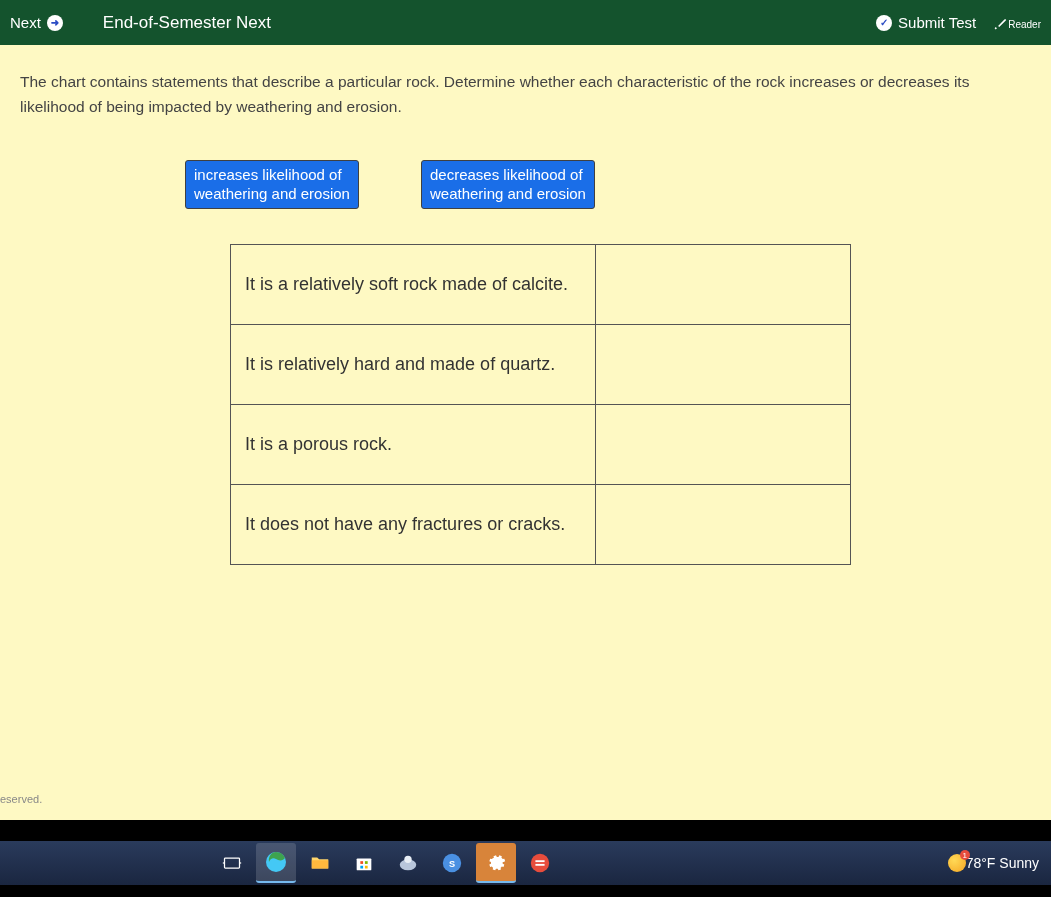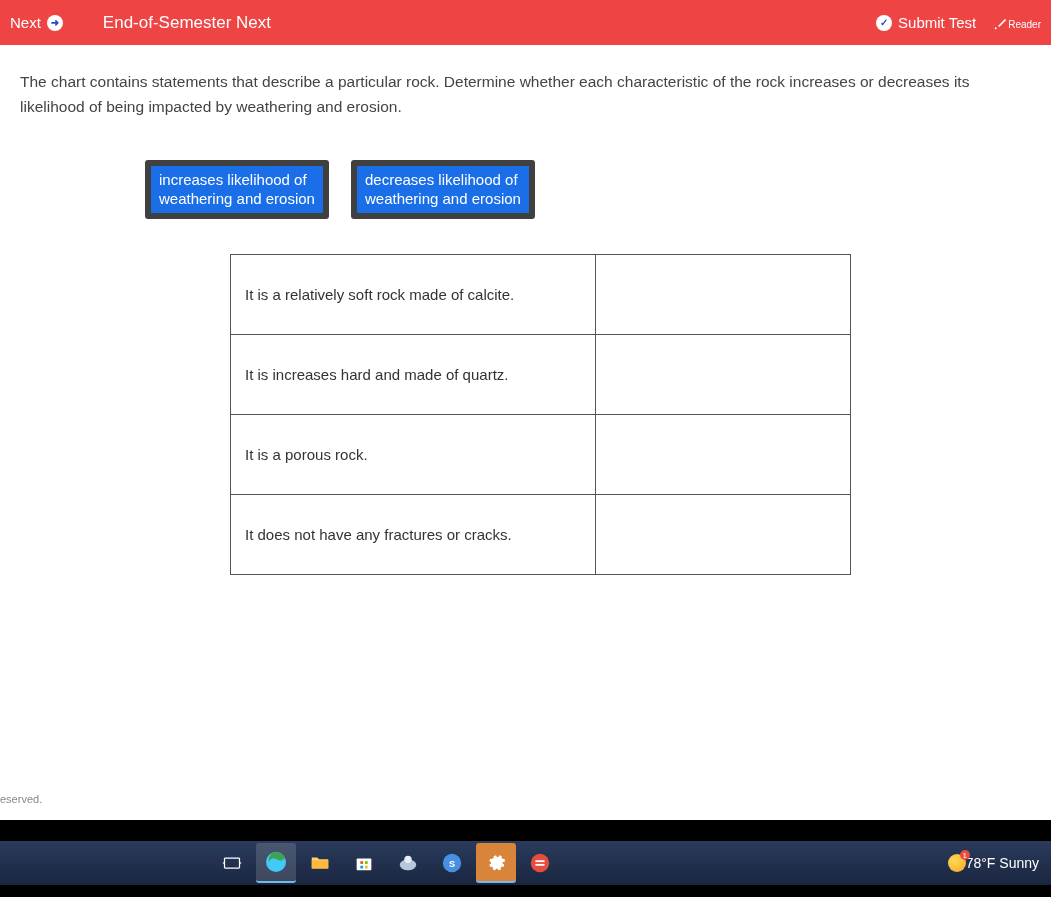--- a/index.html
+++ b/index.html
@@ -9,21 +9,21 @@
     }
     body {
       width: 1051px;
       height: 897px;
       font-family: "Segoe UI", Arial, sans-serif;
       background: #000;
       overflow: hidden;
       position: relative;
     }
     .header {
-      background: #ef4444;
+      background: #14532d;
       height: 45px;
       display: flex;
       align-items: center;
       color: #fff;
       padding: 0 10px;
       justify-content: space-between;
     }
     .header-left {
       display: flex;
       align-items: center;
@@ -77,63 +77,64 @@
       font-weight: bold;
     }
     .reader-btn {
       display: flex;
       align-items: flex-end;
       gap: 0;
       font-size: 10px;
       cursor: pointer;
     }
     .content {
-      background: #ffffff;
+      background: #fef9c3;
       height: 775px;
       padding: 25px 20px;
       position: relative;
     }
     .question-text {
       color: #444;
       font-size: 15.5px;
       line-height: 1.6;
       margin-bottom: 40px;
     }
     .tiles-row {
       display: flex;
       gap: 22px;
       margin-left: 125px;
       margin-bottom: 35px;
     }
     .tile {
       background: #1a6ee8;
       color: #fff;
-      border: 6px solid #404040;
+      border: 1px solid #404040;
       border-radius: 3px;
       padding: 4px 8px;
       font-size: 15px;
       line-height: 1.3;
       cursor: move;
       text-align: left;
+      margin-left: 40px;
     }
     .answer-table {
       margin-left: 210px;
       border-collapse: collapse;
     }
     .answer-table td {
       border: 1px solid #555;
       padding: 0;
       vertical-align: middle;
     }
     .answer-table .statement-cell {
       width: 365px;
       height: 80px;
       padding: 10px 14px;
       color: #333;
-      font-size: 15px;
+      font-size: 18px;
     }
     .answer-table .drop-cell {
       width: 255px;
       height: 80px;
     }
     .reserved {
       position: absolute;
       bottom: 15px;
       left: 0;
       color: #888;
@@ -242,21 +243,21 @@
 weathering and erosion</div>
   </div>
 
   <table class="answer-table">
     <tbody>
         <tr>
       <td class="statement-cell">It is a relatively soft rock made of calcite.</td>
       <td class="drop-cell"></td>
     </tr>
     <tr>
-      <td class="statement-cell">It is increases hard and made of quartz.</td>
+      <td class="statement-cell">It is relatively hard and made of quartz.</td>
       <td class="drop-cell"></td>
     </tr>
     <tr>
       <td class="statement-cell">It is a porous rock.</td>
       <td class="drop-cell"></td>
     </tr>
     <tr>
       <td class="statement-cell">It does not have any fractures or cracks.</td>
       <td class="drop-cell"></td>
     </tr>

